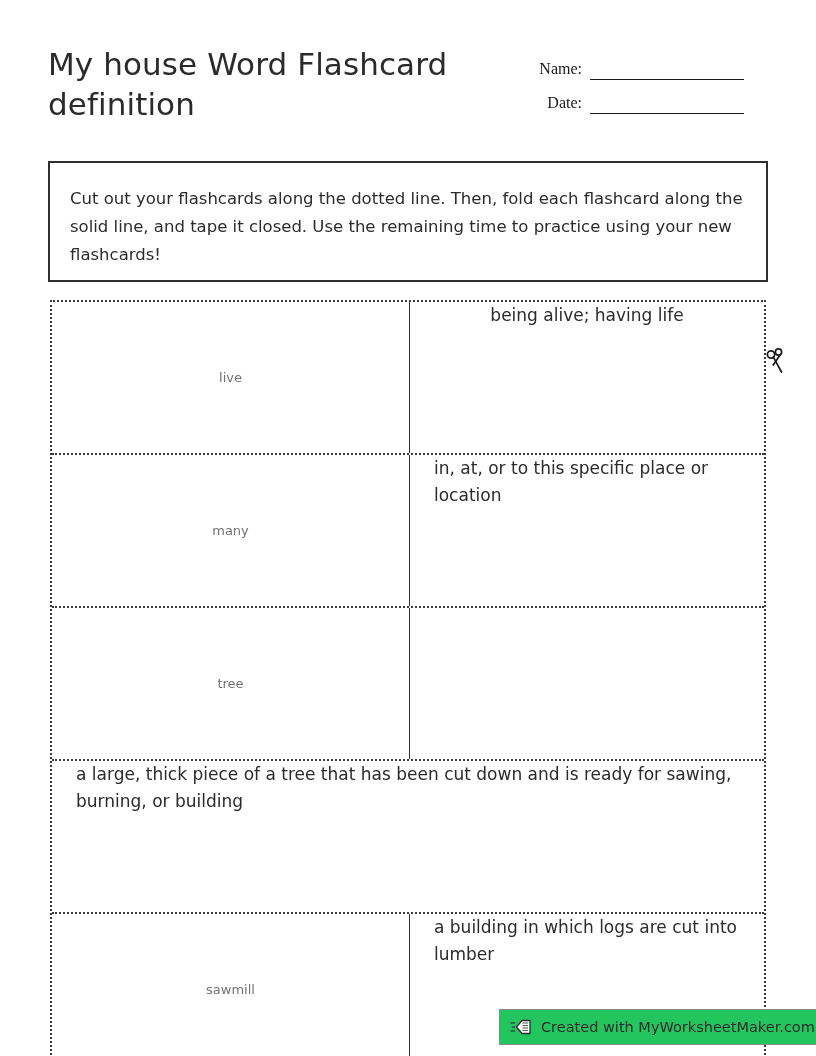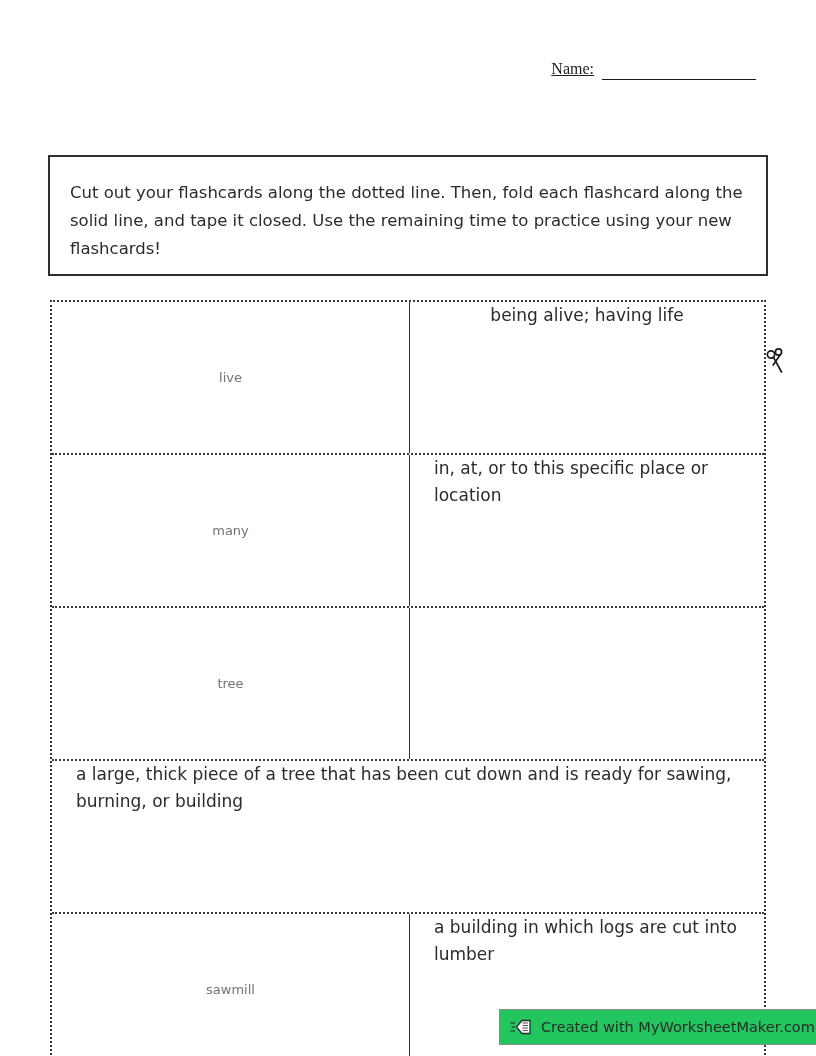--- a/index.html
+++ b/index.html
@@ -30,24 +30,23 @@
     top: 44px;
     width: 470px;
     font-size: 31px;
     line-height: 40px;
     font-weight: 400;
     color: #2b2b2b;
     letter-spacing: 0.1px;
   }
   #name-date-block {
     position: absolute;
-    left: 532px;
+    left: 520px;
     top: 46px;
     width: 224px;
-    text-decoration: underline;
   }
   .field-row {
     display: flex;
     align-items: flex-end;
     height: 34px;
   }
   .field-label {
     font-family: "Liberation Serif", serif;
     font-size: 16px;
     color: #1c1c1c;
@@ -60,21 +59,21 @@
   .field-line {
     flex: 1;
     border-bottom: 1.6px solid #1a1a1a;
     height: 20px;
   }
 
   
   #instruction-box {
     position: absolute;
     left: 48px;
-    top: 155px;
+    top: 161px;
     width: 720px;
     height: 121px;
     box-sizing: border-box;
     border: 2px solid #2f2f2f;
     background: #ffffff;
   }
   #instruction-text {
     position: absolute;
     left: 20px;
     top: 22px;
@@ -168,24 +167,29 @@
     font-size: 14.5px;
     color: #2b2b2b;
     white-space: nowrap;
   }
 </style>
 </head>
 <body>
 
 <div id="header">
 
+  <div id="worksheet-title">My house Word Flashcard definition</div>
 
   <div id="name-date-block">
     <div class="field-row">
       <span class="field-label">Name:</span>
+      <span class="field-line"></span>
+    </div>
+    <div class="field-row">
+      <span class="field-label">Date:</span>
       <span class="field-line"></span>
     </div>
   </div>
 
 </div>
 
 <div id="instruction-box">
   <div id="instruction-text">Cut out your flashcards along the dotted line. Then, fold each flashcard along the solid line, and tape it closed. Use the remaining time to practice using your new flashcards!</div>
 </div>
 

